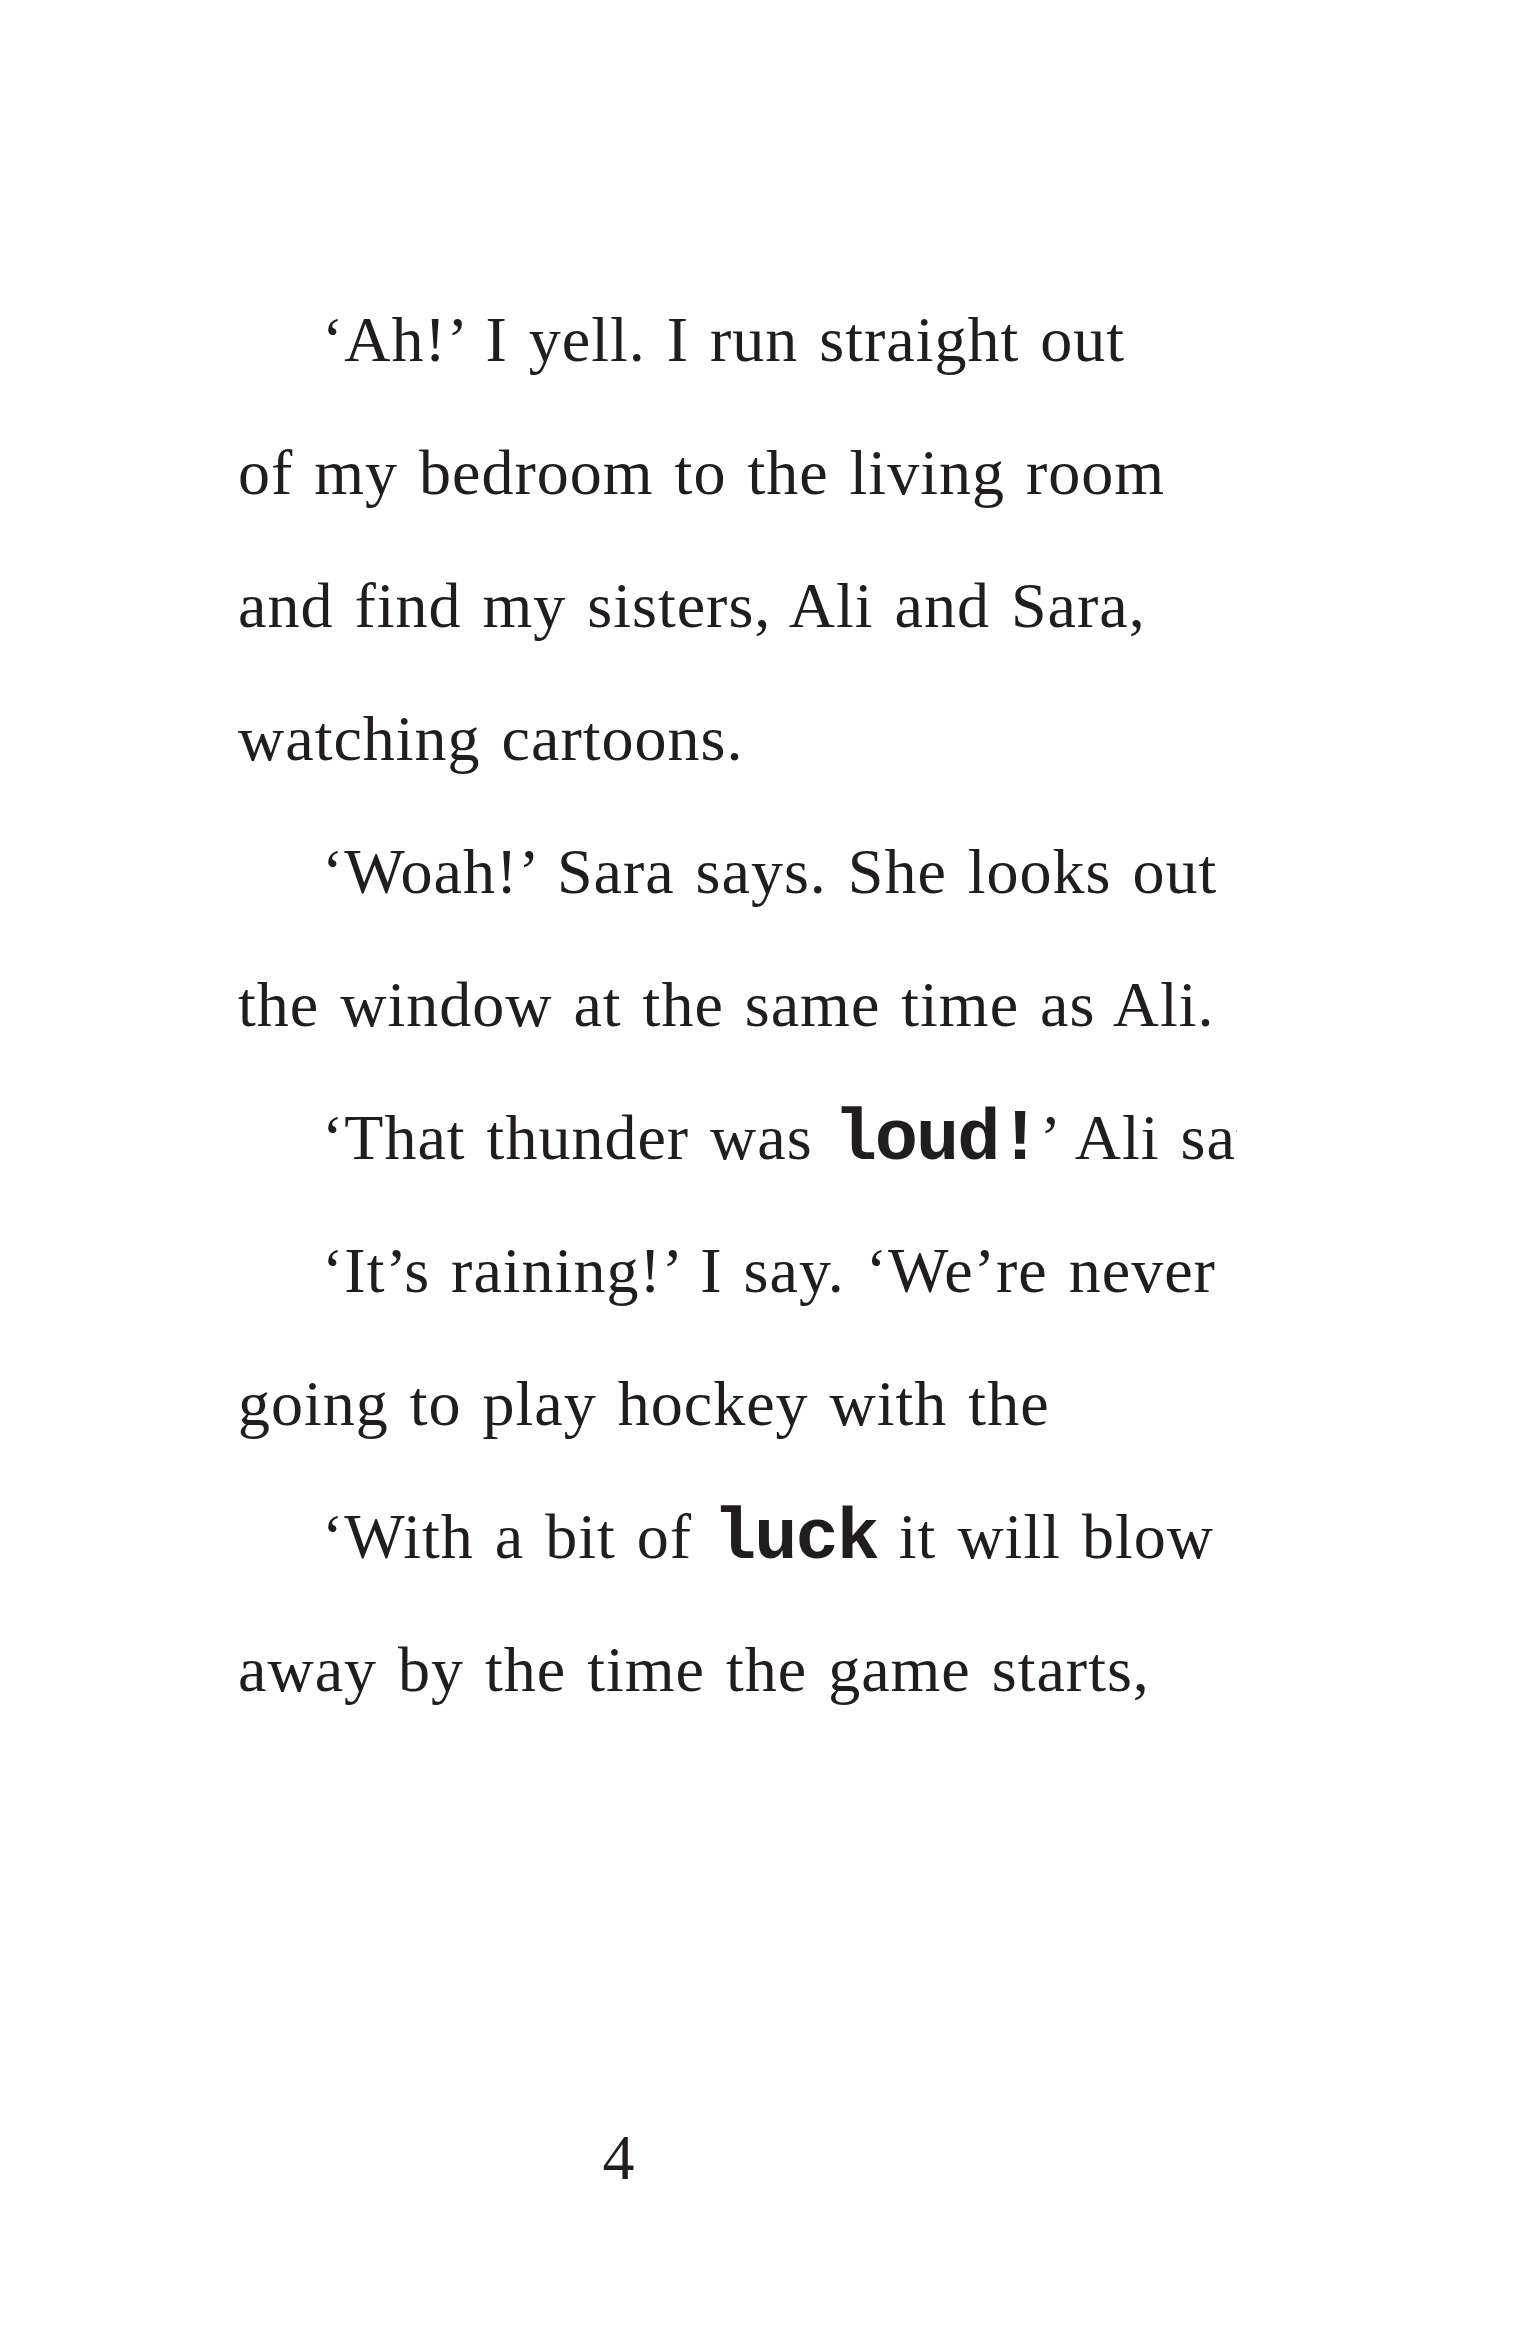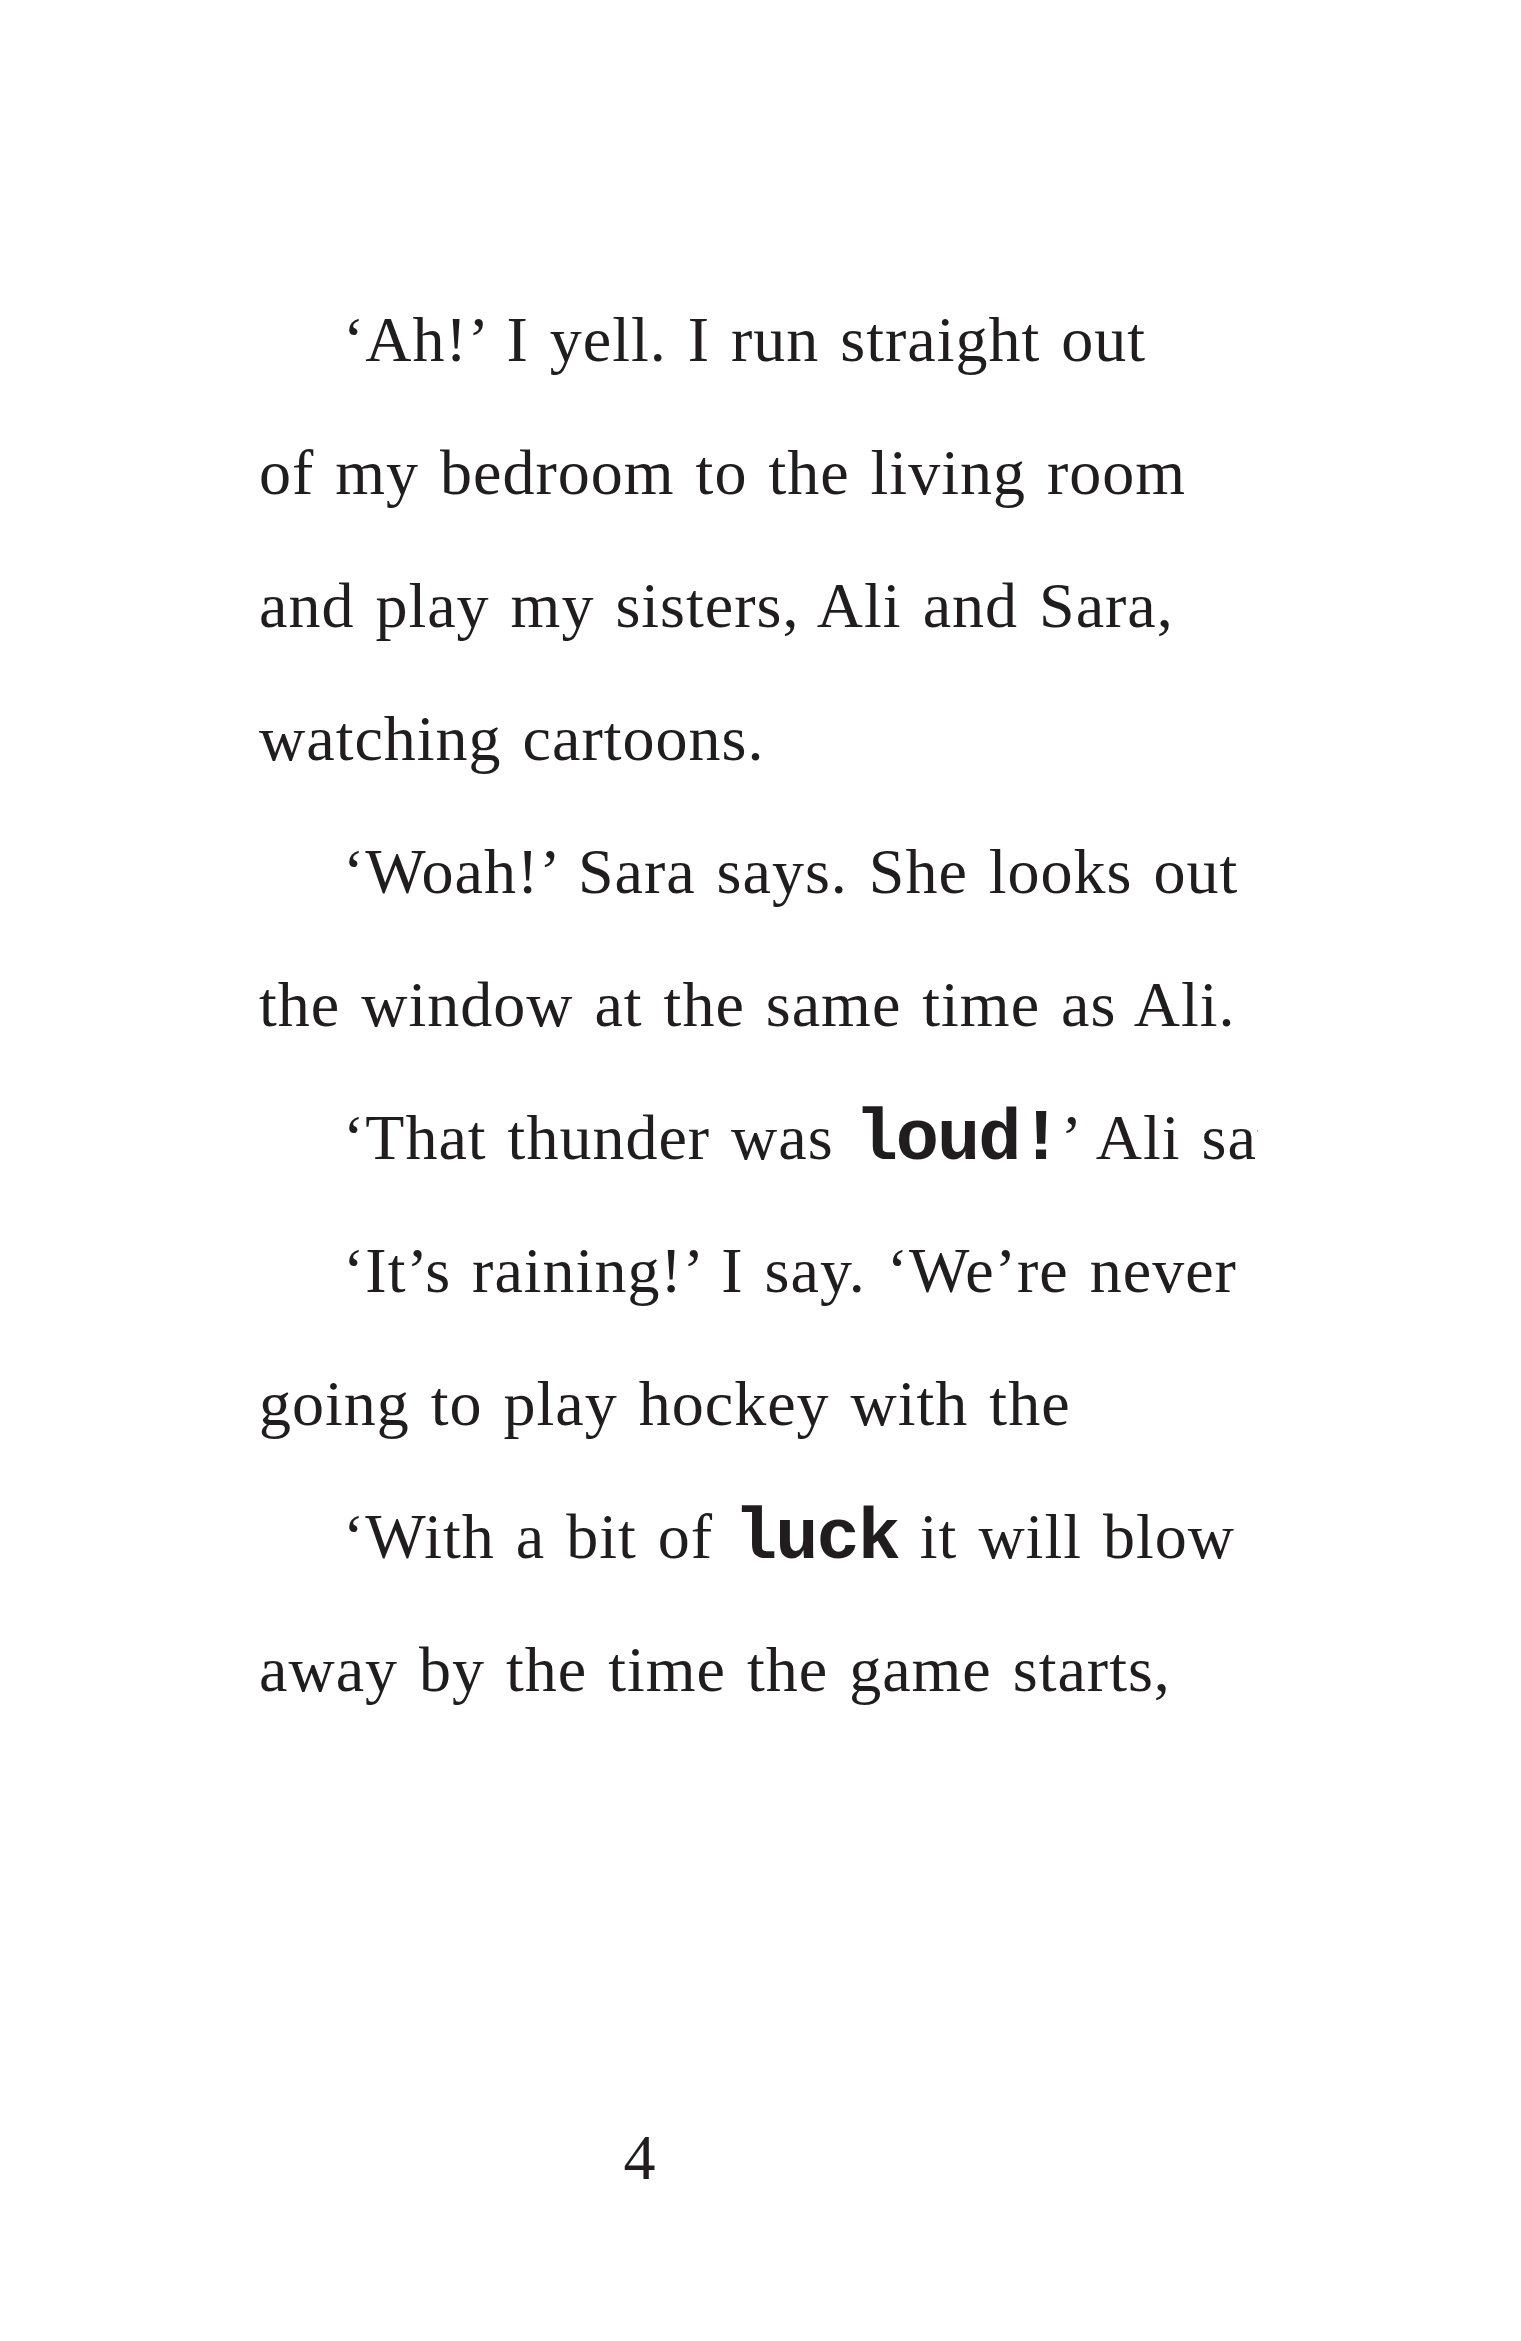--- a/index.html
+++ b/index.html
@@ -8,21 +8,20 @@
     background: #ffffff;
   }
   .page {
     position: relative;
     width: 1237px;
     height: 2341px;
     background: #ffffff;
     overflow: hidden;
     font-family: "Liberation Serif", serif;
     color: #211d1e;
-    margin-left: 21px;
   }
   .text-block {
     position: absolute;
     left: 238px;
     top: 273px;
     width: 1200px;
   }
   .line {
     height: 133px;
     line-height: 133px;
@@ -59,21 +58,21 @@
   .a2 { left: 1506px; top: 326px; width: 11px; height: 7px; background: #f0f0f0; }
   .a3 { left: 1505px; top: 531px; width: 15px; height: 10px; background: #ebebeb; transform: rotate(5deg); }
 </style>
 </head>
 <body>
 
 <div class="page" style="background: rgb(255, 255, 255); color: rgb(33, 29, 30);">
   <div class="text-block" id="story">
       <div class="line indent"><span class="normal">‘Ah!’ I yell. I run straight out</span></div>
       <div class="line"><span class="normal">of my bedroom to the living room</span></div>
-      <div class="line"><span class="normal">and play my sisters, Ali and Sara,</span></div>
+      <div class="line"><span class="normal">and find my sisters, Ali and Sara,</span></div>
       <div class="line"><span class="normal">watching cartoons.</span></div>
       <div class="line indent"><span class="normal">‘Woah!’ Sara says. She looks out</span></div>
       <div class="line"><span class="normal">the window at the same time as Ali.</span></div>
       <div class="line indent"><span class="normal">‘That thunder was </span><span class="marker">loud!</span><span class="normal">’ Ali says.</span></div>
       <div class="line indent"><span class="normal">‘It’s raining!’ I say. ‘We’re never</span></div>
       <div class="line"><span class="normal">going to play hockey with the</span></div>
       <div class="line indent"><span class="normal">‘With a bit of </span><span class="marker">luck</span><span class="normal"> it will blow</span></div>
       <div class="line"><span class="normal">away by the time the game starts,</span></div>
     </div>
   <div class="page-number">4</div>

